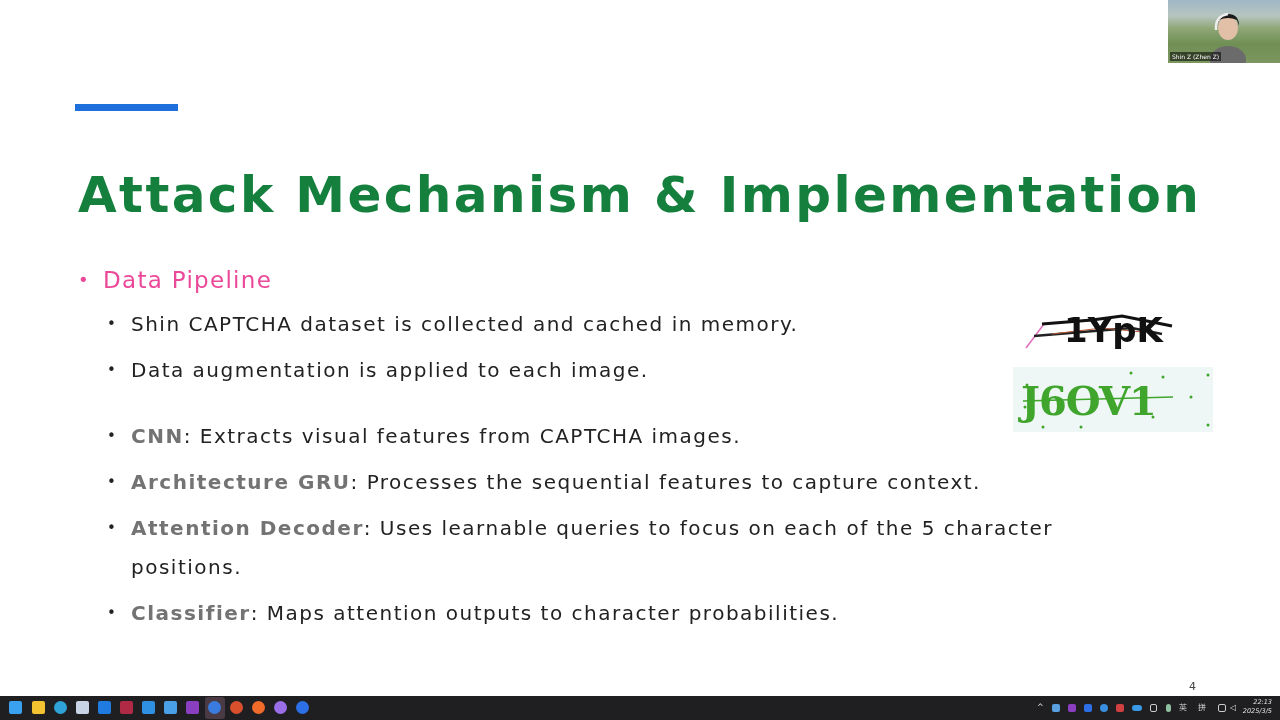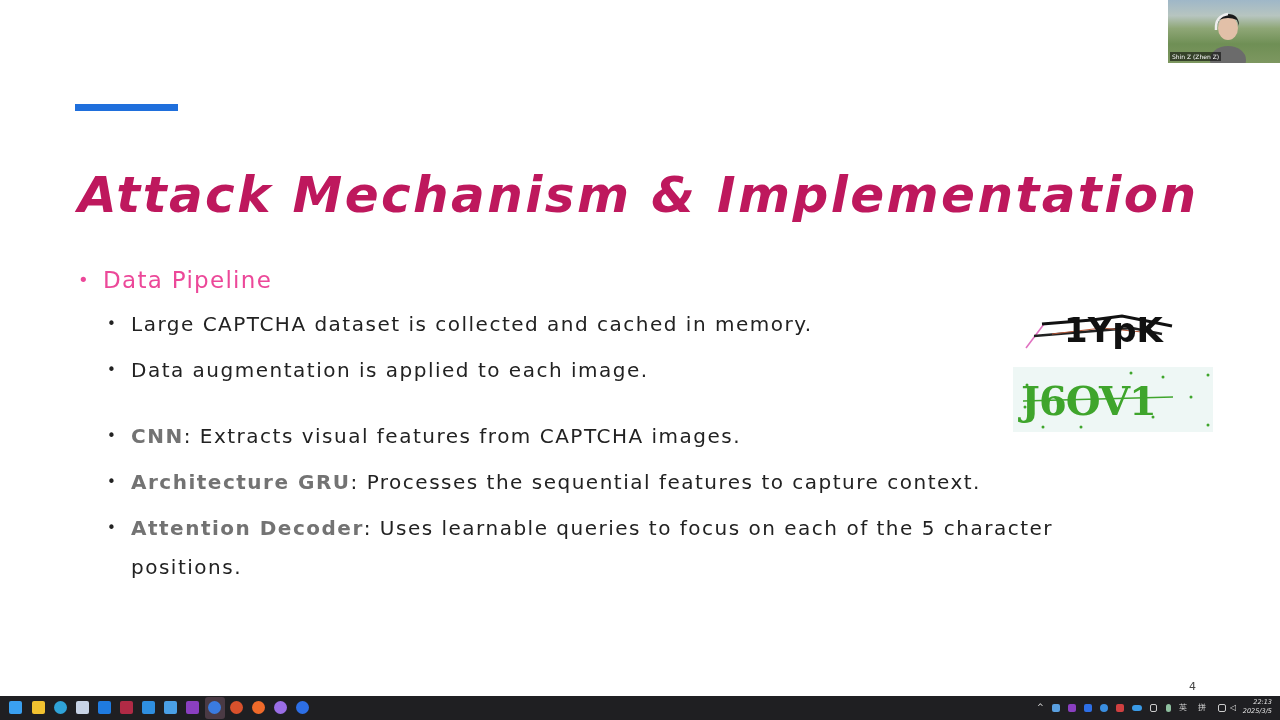--- a/index.html
+++ b/index.html
@@ -1,21 +1,21 @@
 <!DOCTYPE html>
 <html><head>
 <meta charset="utf-8">
 <style>
   * { box-sizing: border-box; margin: 0; padding: 0; }
   html, body { width: 1280px; height: 720px; overflow: hidden; background: #ffffff; }
   body { position: relative; font-family: "DejaVu Sans", "Liberation Sans", sans-serif; color: #111; }
 
   .slide { position: absolute; left: 0; top: 0; width: 1280px; height: 696px; background: #ffffff; }
   .accent-bar { position: absolute; left: 75px; top: 104px; width: 103px; height: 7px; background: #1f6fdc; }
-  .title { position: absolute; left: 78px; top: 166px; font-size: 50px; font-weight: bold; letter-spacing: 2.4px; color: #be185d; white-space: nowrap; font-style: italic; }
+  .title { position: absolute; left: 78px; top: 166px; font-size: 50px; font-weight: bold; letter-spacing: 2.4px; color: #15803d; white-space: nowrap; }
 
   .bullets { position: absolute; left: 78px; top: 262px; width: 1010px; }
   .l1 { position: relative; padding-left: 25px; font-size: 23px; font-weight: normal; letter-spacing: 1.3px; height: 36px; line-height: 36px; color: #ec4899; }
   .l1::before { content: "•"; position: absolute; left: 0; font-weight: normal; font-size: 18px; }
   .l2 { position: relative; padding-left: 53px; font-size: 20px; letter-spacing: 1.5px; line-height: 39px; color: #222; }
   .l2::before { content: "•"; position: absolute; left: 29px; font-size: 15px; }
   .l2 b { color: #737373; }
   .gap-l1 { height: 10px; }
   .gap-l2 { height: 7px; }
 
@@ -37,32 +37,33 @@
 </head>
 <body>
 
 <div class="slide">
   <div class="accent-bar"></div>
   <div class="title">Attack Mechanism &amp; Implementation</div>
 
   <div class="bullets">
     <div class="l1">Data Pipeline</div>
     <div class="gap-l2"></div>
-    <div class="l2"><span>Large CAPTCHA dataset is collected and cached in memory.</span></div>
+    <div class="l2"><span>Shin CAPTCHA dataset is collected and cached in memory.</span></div>
     <div class="gap-l2"></div>
     <div class="l2"><span>Data augmentation is applied to each image.</span></div>
     <div class="gap-l1"></div>
     <div class="gap-l1"></div>
     <div class="gap-l2"></div>
     <div class="l2"><b>CNN</b><span>: Extracts visual features from CAPTCHA images.</span></div>
     <div class="gap-l2"></div>
     <div class="l2"><b>Architecture GRU</b><span>: Processes the sequential features to capture context.</span></div>
     <div class="gap-l2"></div>
     <div class="l2"><b>Attention Decoder</b><span>: Uses learnable queries to focus on each of the 5 character positions.</span></div>
     <div class="gap-l2"></div>
+    <div class="l2"><b>Classifier</b><span>: Maps attention outputs to character probabilities.</span></div>
   </div>
 
   <svg class="captcha1" viewBox="0 0 155 55">
     <line x1="4" y1="50" x2="22" y2="26" stroke="#e070c0" stroke-width="1.5"></line>
     <path d="M20 26 L70 22 L100 18 L150 28" stroke="#111" stroke-width="3" fill="none"></path>
     <path d="M12 38 L60 34 L110 30 L140 36" stroke="#222" stroke-width="2.5" fill="none"></path>
     <path d="M30 36 L80 30 L120 34" stroke="#b85a3a" stroke-width="1" fill="none"></path>
     <text x="42" y="44" font-family="DejaVu Sans, sans-serif" font-size="34" font-weight="bold" fill="#111">1YpK</text>
   </svg>
 

